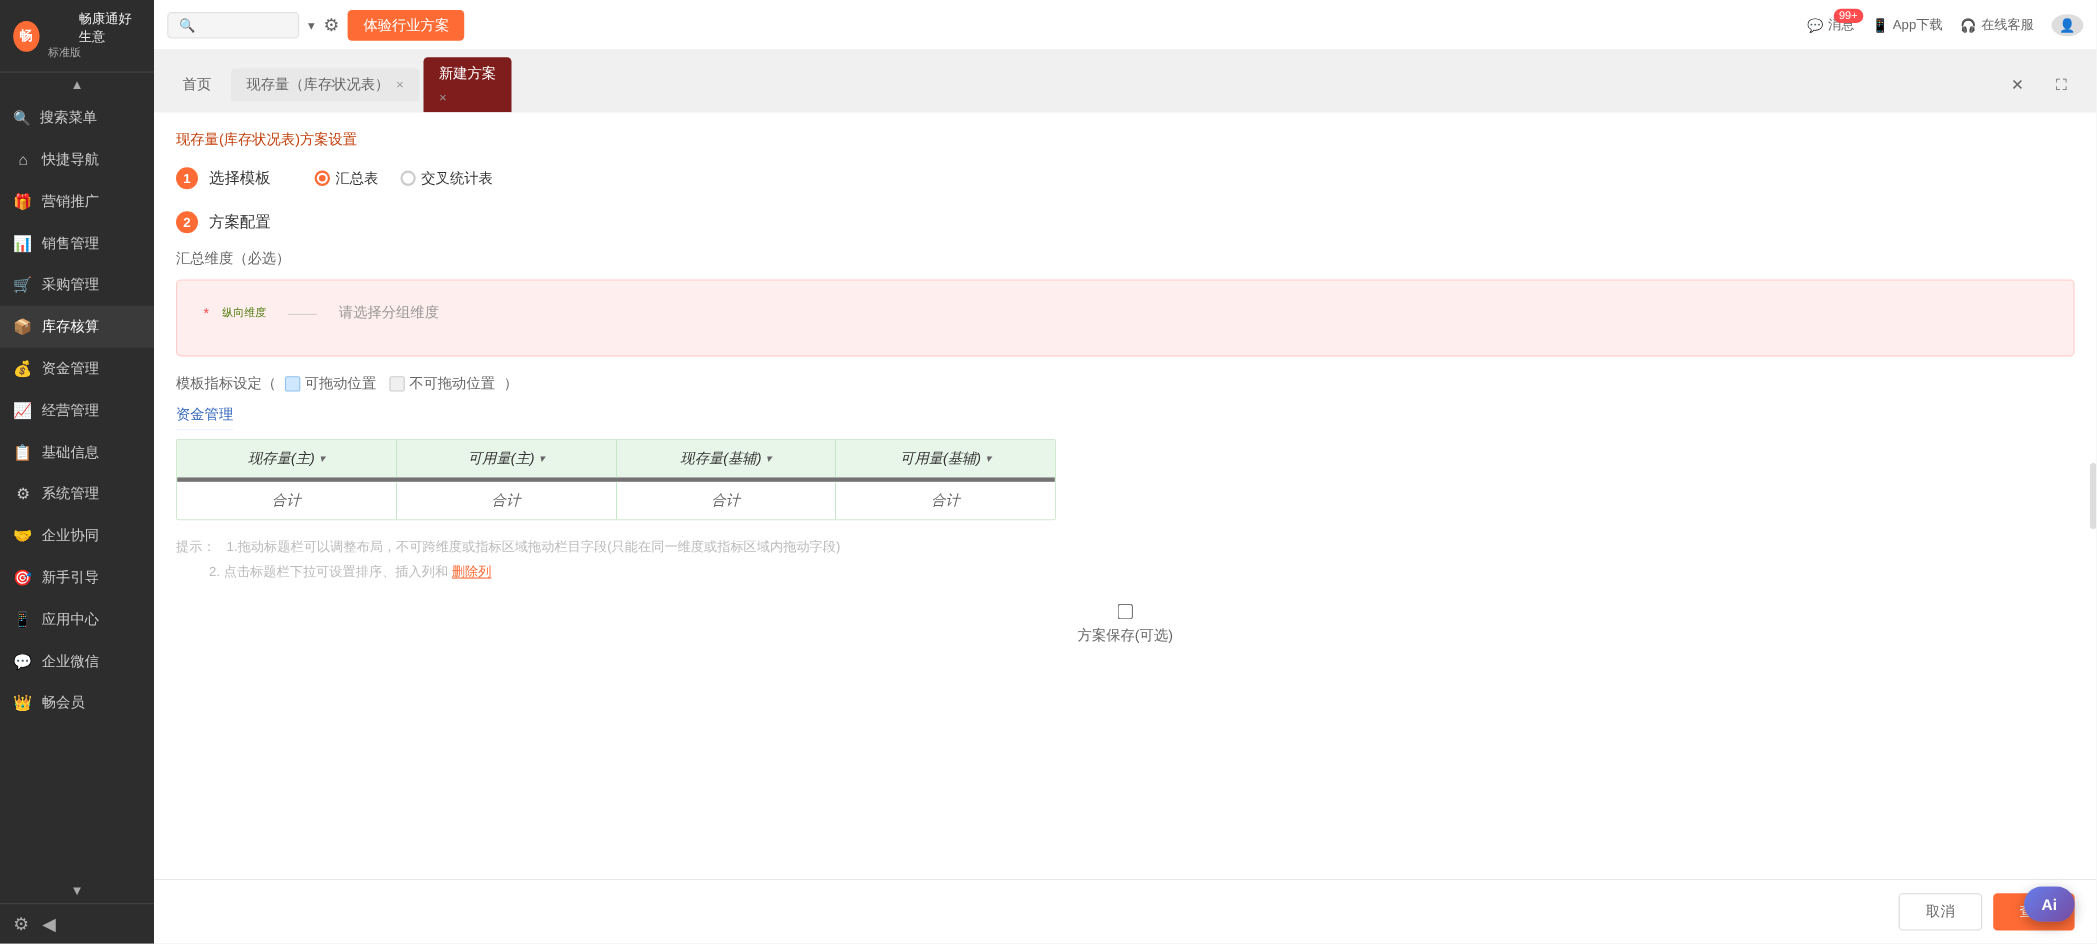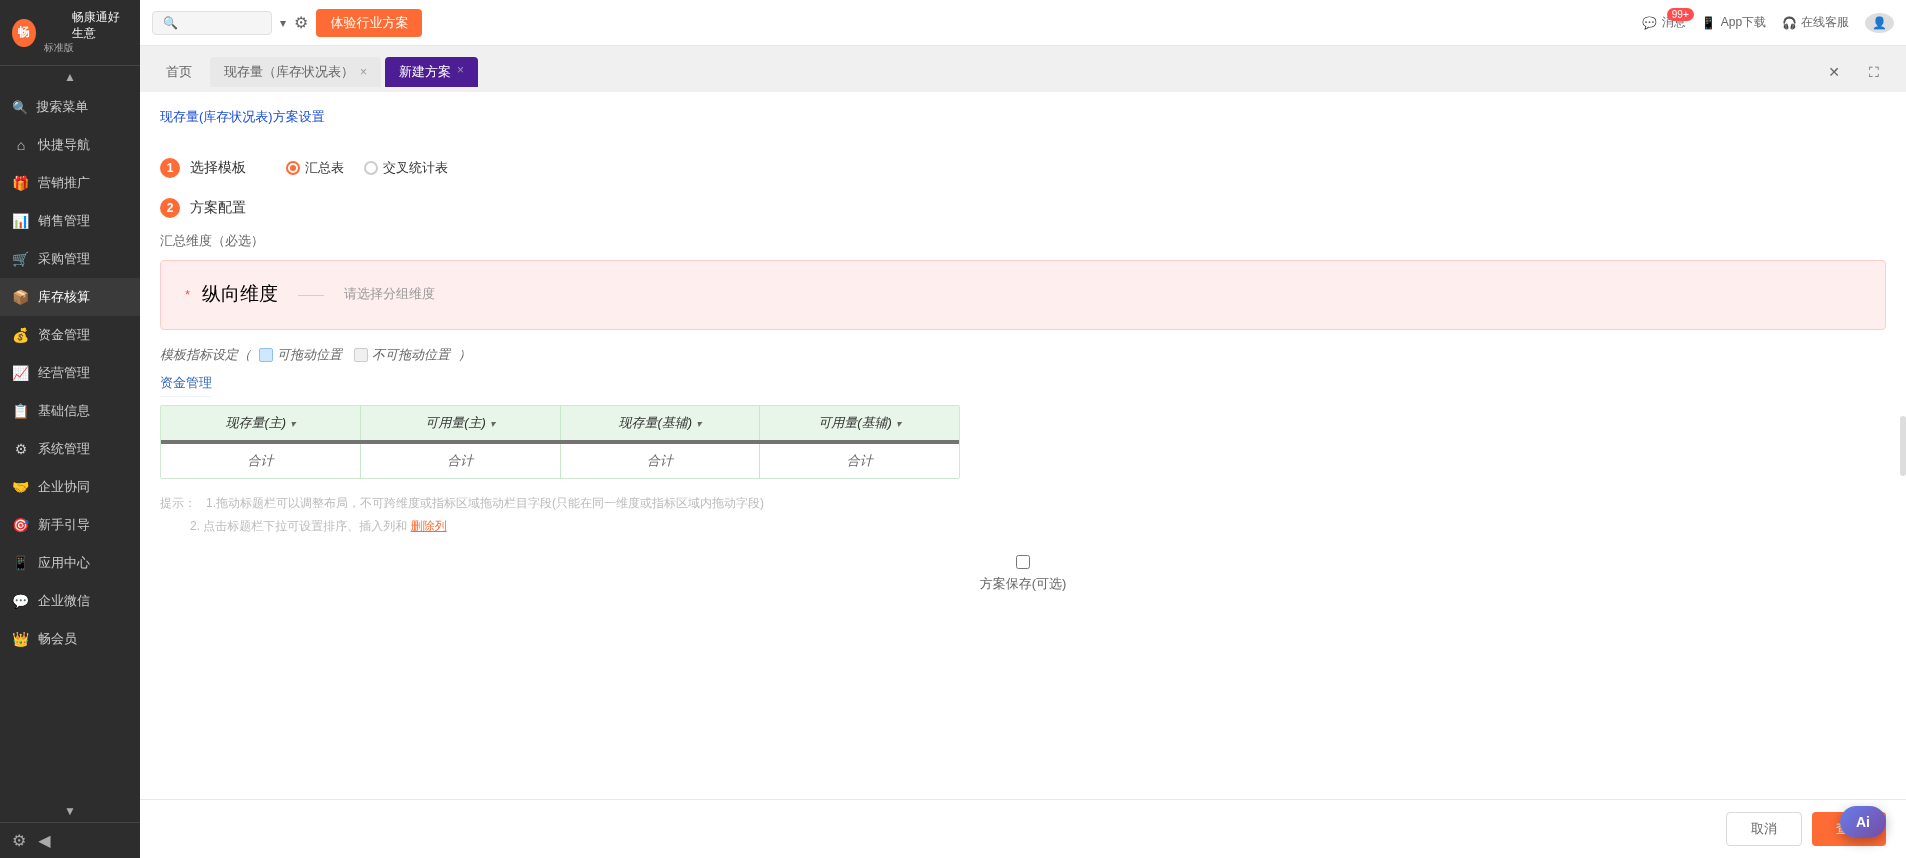--- a/index.html
+++ b/index.html
@@ -112,38 +112,39 @@
       padding: 6px 14px;
       background: #e8e8e8;
       border-radius: 4px 4px 0 0;
       cursor: pointer;
       font-size: 13px;
       color: #666;
       display: flex; align-items: center; gap: 6px;
     }
     .tab-close { color: #999; font-size: 12px; cursor: pointer; }
     .tab-new {
-      background: #4c1d95; color: white;
+      background: #7f1d1d; color: white;
       padding: 6px 14px;
       border-radius: 4px 4px 0 0;
       font-size: 13px;
       display: flex; align-items: flex-start; gap: 6px;
       cursor: pointer;
+      flex-direction: column;
     }
     .tab-home { padding: 6px 14px; font-size: 13px; color: #666; cursor: pointer; }
 
     
     .content-area {
       flex: 1;
       background: #fff;
       overflow-y: auto;
       padding: 16px 20px;
       position: relative;
     }
-    .content-title { font-size: 13px; color: #1d4ed8; margin-bottom: 32px; }
+    .content-title { font-size: 13px; color: #c2410c; margin-bottom: 16px; }
 
     
     .section { margin-bottom: 20px; }
     .section-header {
       display: flex; align-items: center; gap: 10px; margin-bottom: 14px;
     }
     .section-num {
       background: #ff6b35; color: white; border-radius: 50%;
       width: 20px; height: 20px; display: flex; align-items: center; justify-content: center;
       font-size: 12px; font-weight: bold; flex-shrink: 0;
@@ -165,23 +166,23 @@
     .dimension-box {
       background: #ffeeee;
       border: 1px solid #ffcccc;
       border-radius: 4px;
       padding: 20px 24px;
       margin-bottom: 16px;
       min-height: 70px;
     }
     .dimension-row { display: flex; align-items: center; gap: 12px; }
     .dimension-required { color: #ff4d4f; font-size: 13px; }
-    .dimension-name { font-size: 19px; color: #000000; }
+    .dimension-name { font-size: 10px; color: #4d7c0f; }
     .dimension-placeholder { color: #999; font-size: 13px; }
-    .indicator-label { font-size: 13px; color: #666; margin-bottom: 10px; display: flex; align-items: center; gap: 8px; font-style: italic; }
+    .indicator-label { font-size: 13px; color: #666; margin-bottom: 10px; display: flex; align-items: center; gap: 8px; }
 
     
     .stats-section { }
     .stats-title { font-size: 13px; color: #36b;  margin-bottom: 8px; border-bottom: 1px solid #e8f4ff; padding-bottom: 4px; display: inline-block; }
     .stats-table { border: 1px solid #d0e8d0; border-radius: 2px; overflow: hidden; min-width: 500px; max-width: 800px; }
     .stats-header { display: flex; background: #e8f5e9; }
     .stats-cell {
       flex: 1; padding: 8px 12px; border-right: 1px solid #c8e6c9;
       font-size: 13px; color: #333; text-align: center;
       display: flex; align-items: center; justify-content: center; gap: 4px; font-style: italic;

